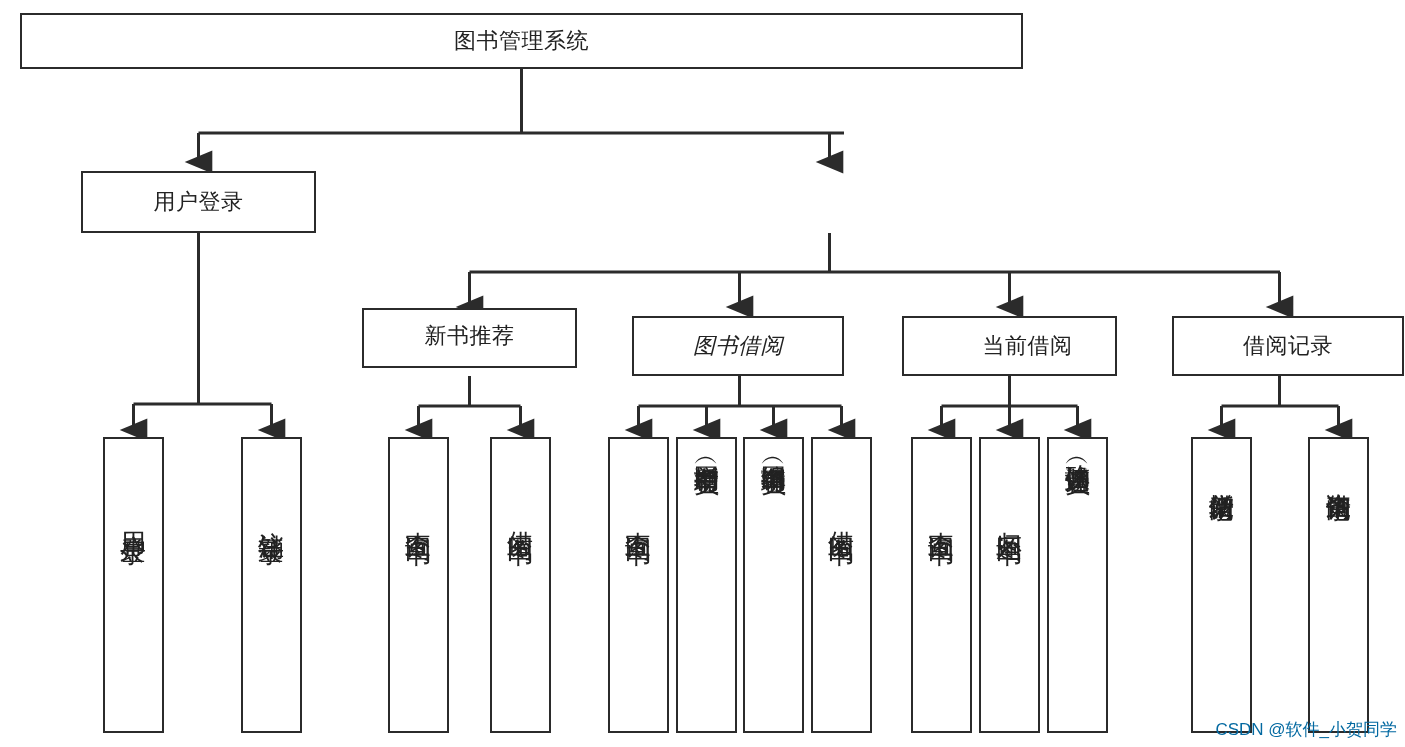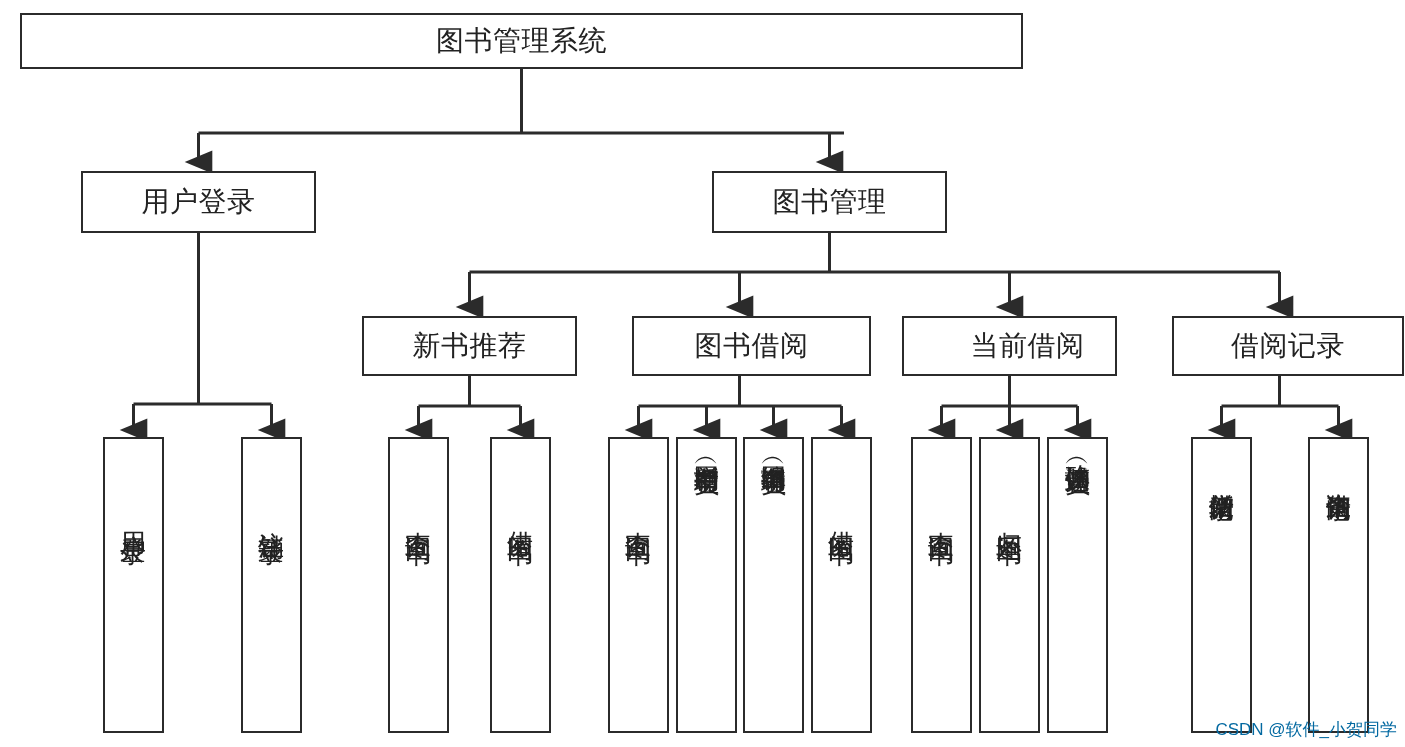--- a/index.html
+++ b/index.html
@@ -37,21 +37,21 @@
     justify-content: center;
     z-index: 2;
   }
   .node .label {
     color: #222222;
     line-height: 1.18;
     text-align: center;
     letter-spacing: 0.5px;
   }
   .node.h .label {
-    font-size: 28px;
+    font-size: 22px;
     white-space: nowrap;
   }
   .node.v {
     align-items: flex-start;
     justify-content: center;
     padding-top: 10px;
   }
   .node.v .label {
     writing-mode: vertical-rl;
     text-orientation: upright;
@@ -130,28 +130,25 @@
     </g>
   </svg>
 
   <div class="node h" style="left:20px; top:13px; width:1003px; height:56px;">
     <span class="label">图书管理系统</span>
   </div>
 
   <div class="node h" style="left:81px; top:171px; width:235px; height:62px;">
     <span class="label">用户登录</span>
   </div>
-  <div class="node h" style="left:712px; top:171px; width:235px; height:62px;">
-    <span class="label">图书管理</span>
-  </div>
-
-  <div class="node h" style="left:362px; top:316px; width:215px; height:60px;">
+
+  <div class="node h" style="left:362px; top:308px; width:215px; height:60px;font-family:Liberation Mono, monospace;">
     <span class="label">新书推荐</span>
   </div>
-  <div class="node h" style="left:632px; top:316px; width:239px; height:60px;">
+  <div class="node h" style="left:632px; top:316px; width:212px; height:60px;font-style:italic;">
     <span class="label">图书借阅</span>
   </div>
   <div class="node h" style="left:902px; top:316px; width:215px; height:60px;padding-left:36px;">
     <span class="label">当前借阅</span>
   </div>
   <div class="node h" style="left:1172px; top:316px; width:232px; height:60px;">
     <span class="label">借阅记录</span>
   </div>
 
   <div class="node v" style="left:103px; top:437px; width:61px; height:296px; padding-top:72px;">

